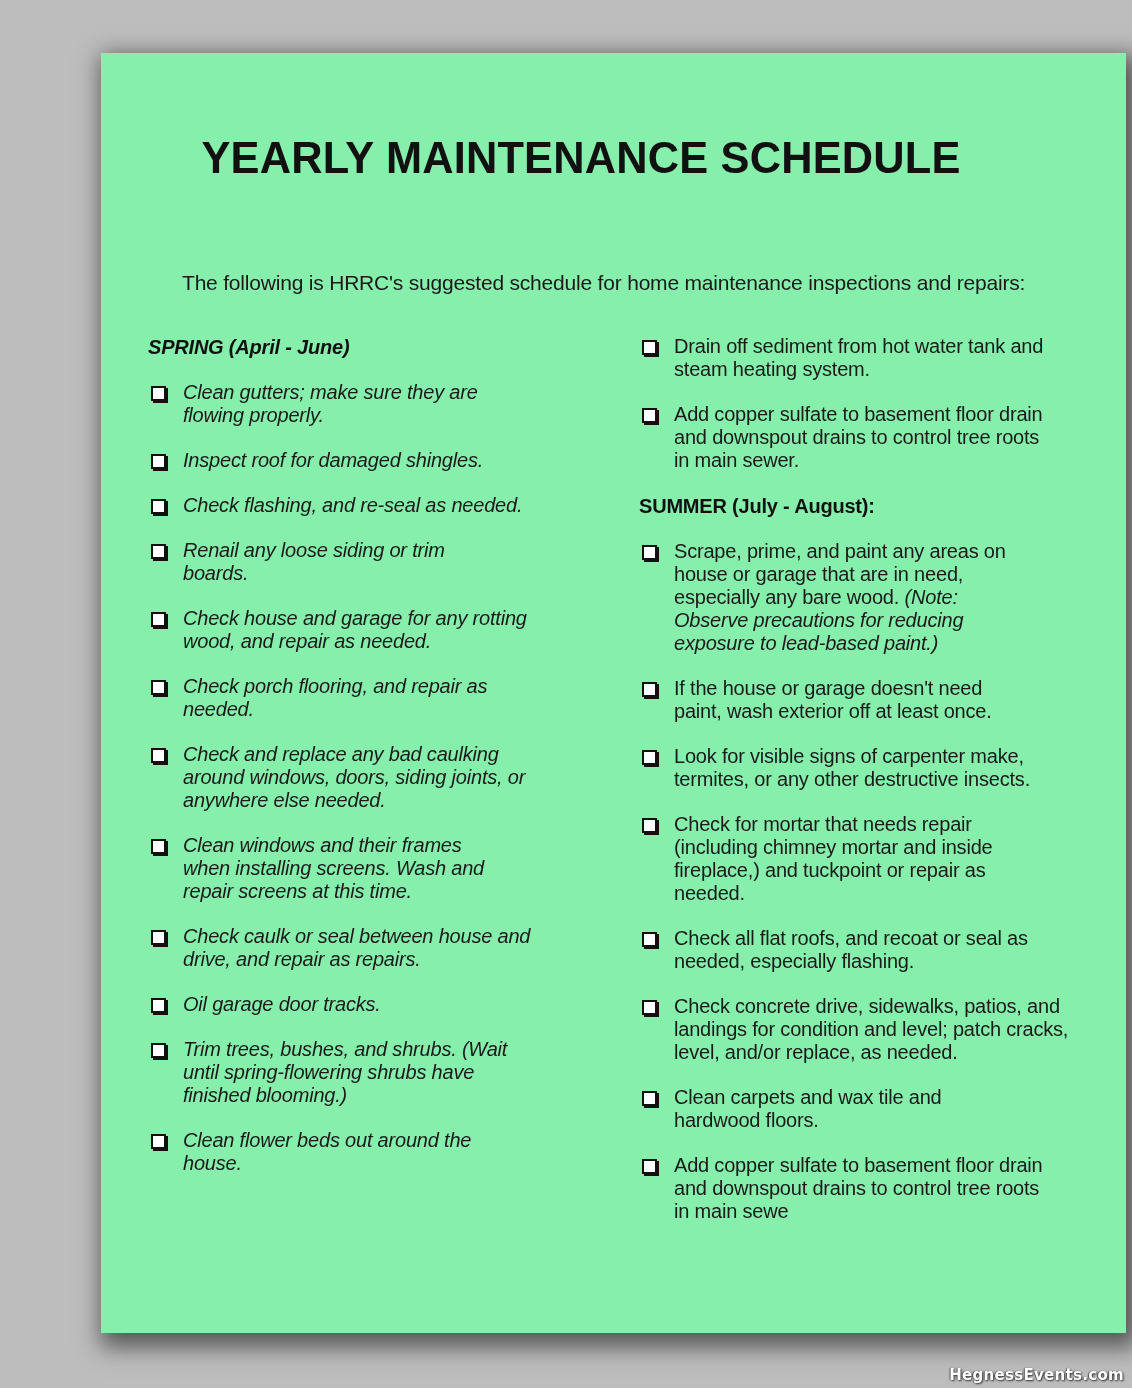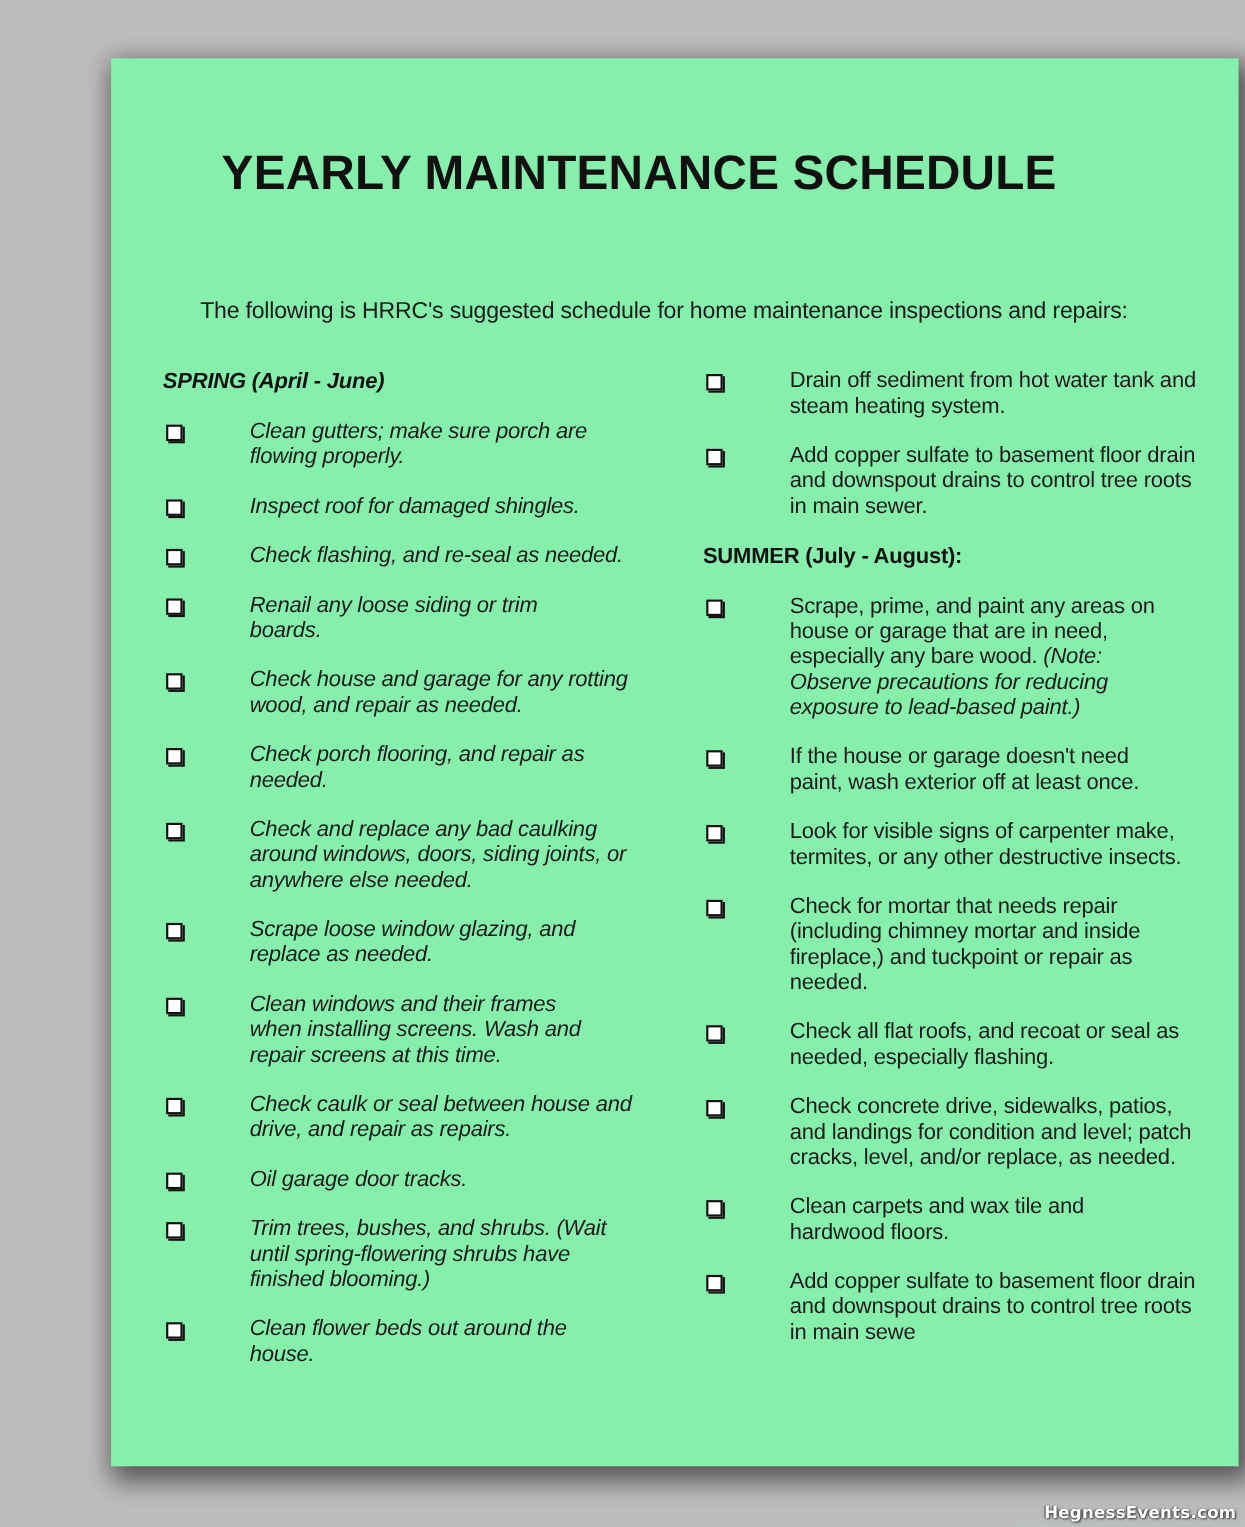--- a/index.html
+++ b/index.html
@@ -25,21 +25,21 @@
     font-size:21px; line-height:24px; color:#1a1a1a; text-indent:34px;
     letter-spacing:-0.2px;
   }
   .col { position:absolute; top:282px; }
   .col.left { left:47px; width:440px;font-style:italic; }
   .col.right { left:538px; width:460px; }
   .section-heading {
     font-weight:bold; font-size:20px; color:#111; margin:0 0 22px 0; line-height:24px;
     letter-spacing:-0.2px;
   }
-  .item { display:flex; align-items:flex-start; margin-bottom:22px;gap:44px; }
+  .item { display:flex; align-items:flex-start; margin-bottom:22px; }
   .box {
     flex:0 0 auto; width:11px; height:11px; border:2px solid #111;
     box-shadow:2px 2px 0 0 #111; margin-top:5px; margin-left:3px; margin-right:17px;
     background:#fff;
   }
   .text { font-size:20px; line-height:23px; color:#1a1a1a; letter-spacing:-0.2px; }
   .text .note { font-style:italic; }
   .watermark {
     position:absolute; right:8px; bottom:4px;
     font-family:"DejaVu Sans", sans-serif; font-weight:bold; font-size:15px;
@@ -52,21 +52,21 @@
 
 <div class="page">
   <div class="title">YEARLY MAINTENANCE SCHEDULE</div>
   <div class="intro">The following is HRRC's suggested schedule for home maintenance inspections and repairs:</div>
 
   <div class="col left">
     <div class="section-heading">SPRING (April - June)</div>
 
     <div class="item">
       <span class="box"></span>
-      <span class="text" style="width:360px">Clean gutters; make sure porch are flowing properly.</span>
+      <span class="text" style="width:360px">Clean gutters; make sure they are flowing properly.</span>
     </div>
     <div class="item">
       <span class="box"></span>
       <span class="text">Inspect roof for damaged shingles.</span>
     </div>
     <div class="item">
       <span class="box"></span>
       <span class="text">Check flashing, and re-seal as needed.</span>
     </div>
     <div class="item">
@@ -77,24 +77,20 @@
       <span class="box"></span>
       <span class="text" style="width:350px">Check house and garage for any rotting wood, and repair as needed.</span>
     </div>
     <div class="item">
       <span class="box"></span>
       <span class="text" style="width:350px">Check porch flooring, and repair as needed.</span>
     </div>
     <div class="item">
       <span class="box"></span>
       <span class="text" style="width:362px">Check and replace any bad caulking around windows, doors, siding joints, or anywhere else needed.</span>
-    </div>
-    <div class="item">
-      <span class="box"></span>
-      <span class="text" style="width:340px">Scrape loose window glazing, and replace as needed.</span>
     </div>
     <div class="item">
       <span class="box"></span>
       <span class="text" style="width:318px">Clean windows and their frames when installing screens.  Wash and repair screens at this time.</span>
     </div>
     <div class="item">
       <span class="box"></span>
       <span class="text" style="width:350px">Check caulk or seal between house and drive, and repair as repairs.</span>
     </div>
     <div class="item">

